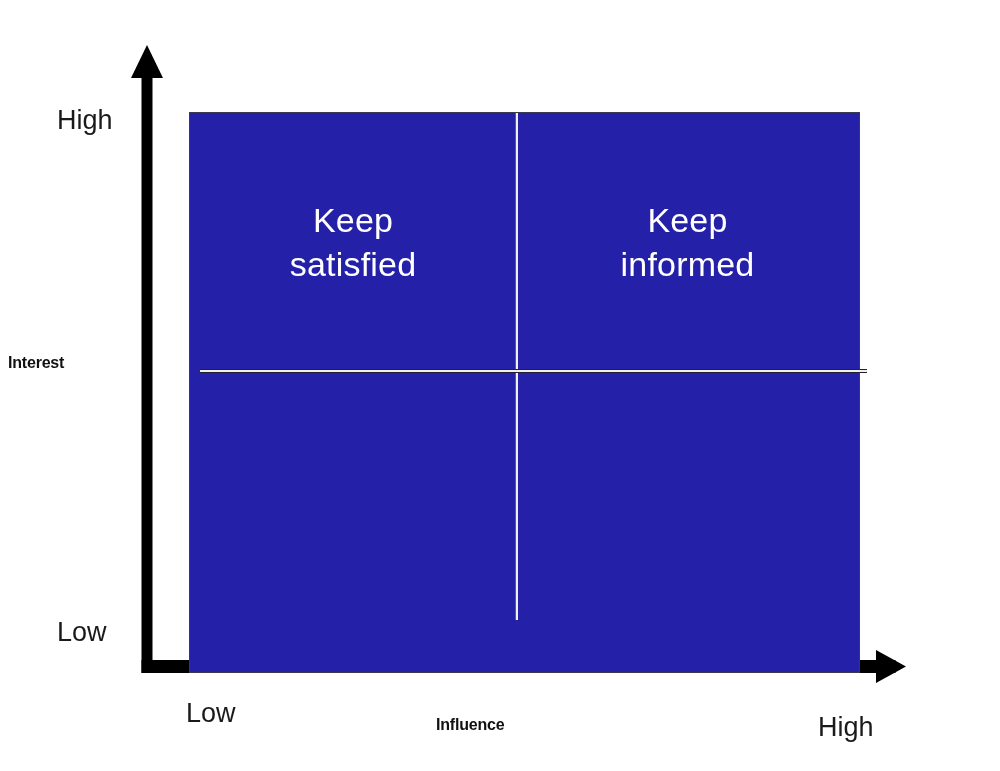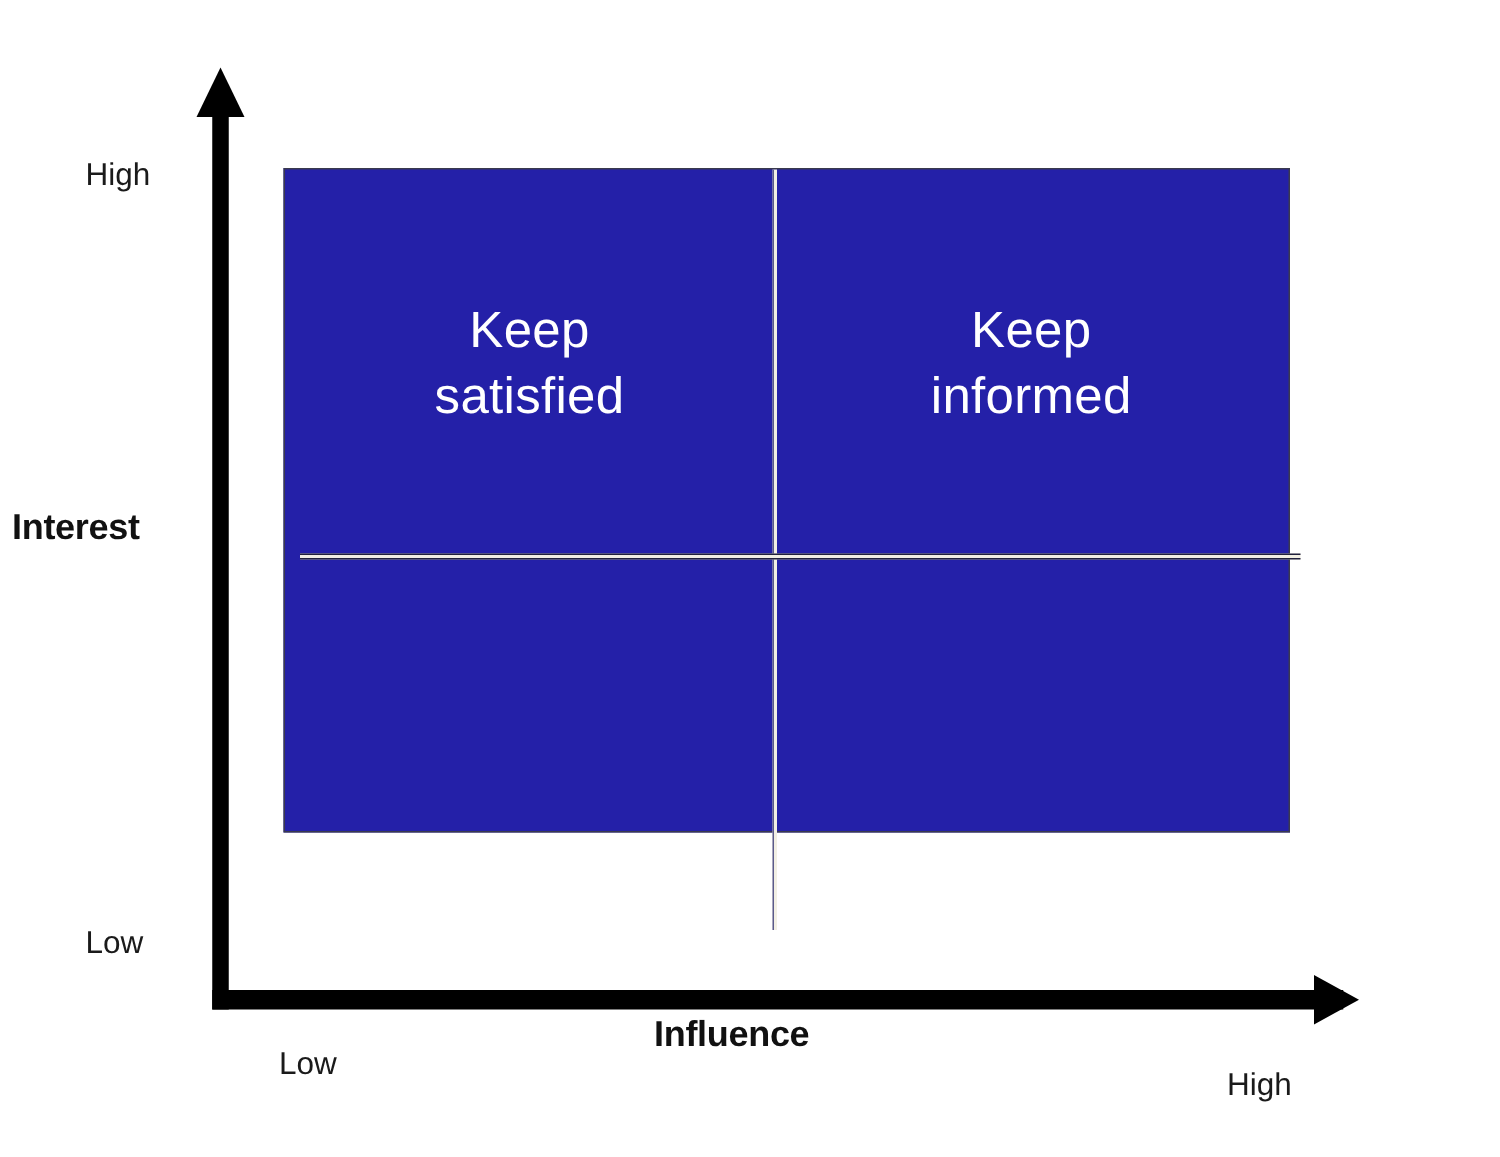--- a/index.html
+++ b/index.html
@@ -27,48 +27,49 @@
     top: 0;
     width: 1000px;
     height: 771px;
     pointer-events: none;
   }
 
   
   .axis-title {
     position: absolute;
     font-weight: bold;
-    font-size: 24px;
+    font-size: 16px;
     color: #111111;
     white-space: nowrap;
     letter-spacing: -0.2px;
+    margin-top: 16px;
   }
   .tick-label {
     position: absolute;
     font-weight: normal;
-    font-size: 21px;
+    font-size: 27px;
     color: #1a1a1a;
     white-space: nowrap;
   }
 
   #y-axis-title   { left: 8px;  top: 338px; }
   #y-tick-high    { left: 57px; top: 105px; }
   #y-tick-low     { left: 57px; top: 617px; }
 
-  #x-axis-title   { left: 436px; top: 676px; }
+  #x-axis-title   { left: 436px; top: 700px; }
   #x-tick-low     { left: 186px; top: 698px; }
   #x-tick-high    { left: 818px; top: 712px; }
 
   
   #quadrant-grid {
     position: absolute;
     left: 189px;
     top: 112px;
     width: 671px;
-    height: 443px;
+    height: 561px;
     background: #2420a8;
     border: 1px solid #3a3a4e;
     box-sizing: border-box;
     display: grid;
     grid-template-columns: 326px 1fr;
     grid-template-rows: 258px 1fr;
   }
 
   .quadrant {
     display: flex;

